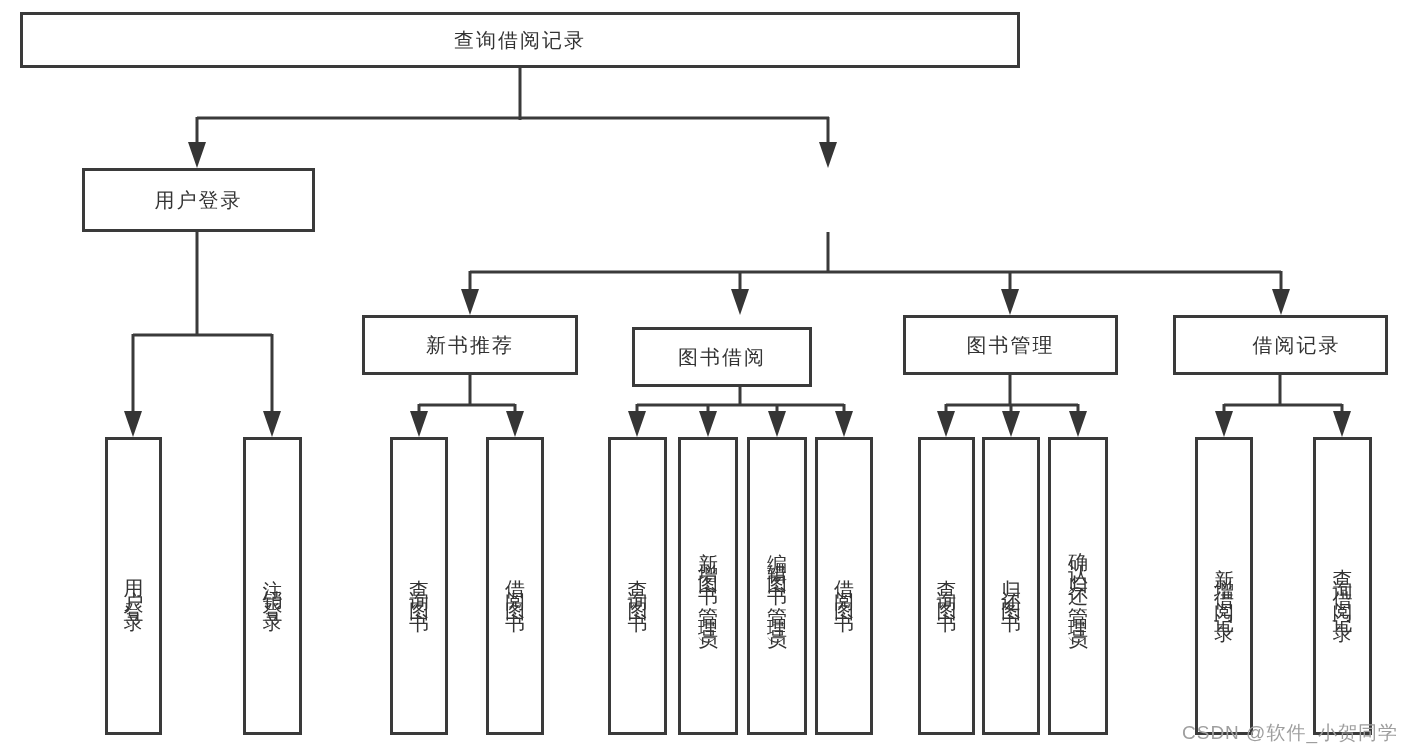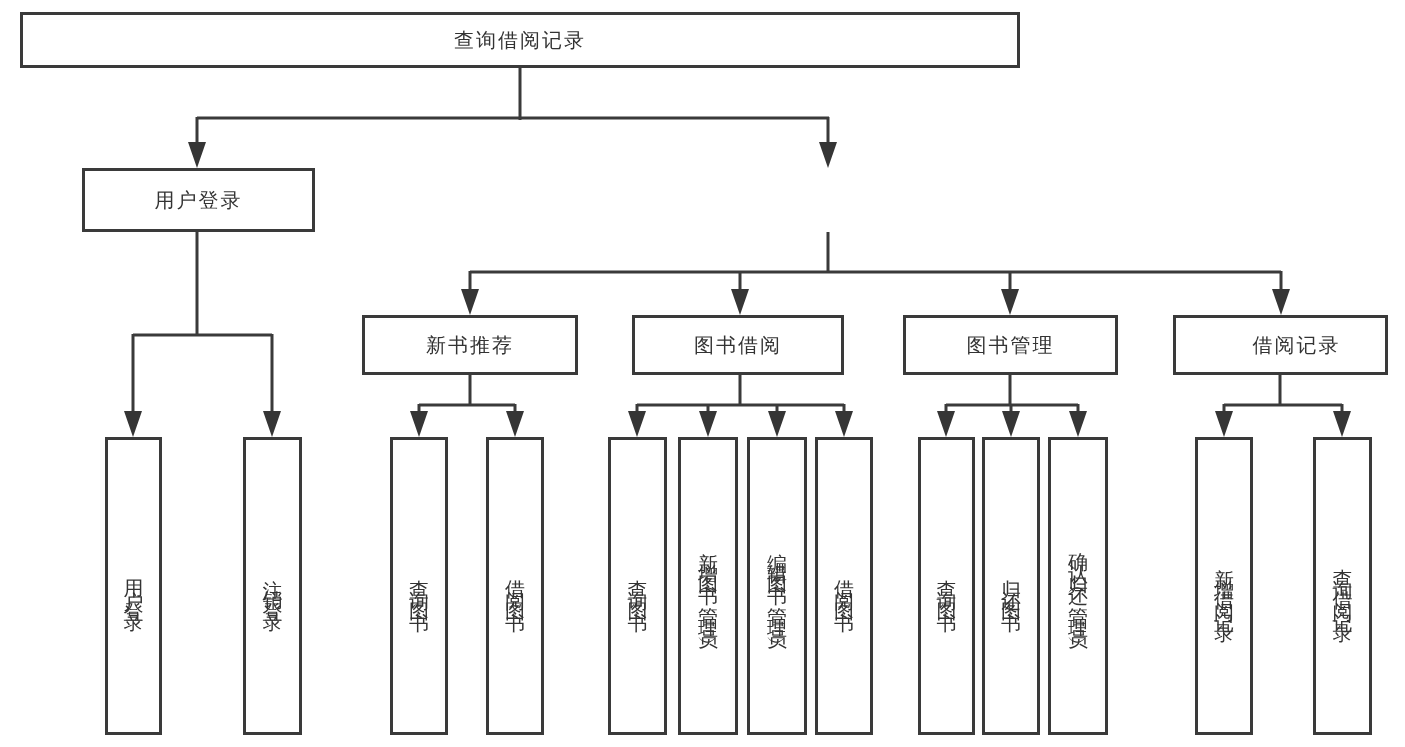--- a/index.html
+++ b/index.html
@@ -91,21 +91,21 @@
     <span class="hlabel">查询借阅记录</span>
   </div>
 
   <div class="node" style="left:82px;top:168px;width:233px;height:64px;">
     <span class="hlabel">用户登录</span>
   </div>
 
   <div class="node" style="left:362px;top:315px;width:216px;height:60px;">
     <span class="hlabel">新书推荐</span>
   </div>
-  <div class="node" style="left:632px;top:315px;width:212px;height:60px;">
+  <div class="node" style="left:632px;top:327px;width:180px;height:60px;">
     <span class="hlabel">图书借阅</span>
   </div>
   <div class="node" style="left:903px;top:315px;width:215px;height:60px;">
     <span class="hlabel">图书管理</span>
   </div>
   <div class="node" style="left:1173px;top:315px;width:215px;height:60px;padding-left:32px;">
     <span class="hlabel">借阅记录</span>
   </div>
 
   <div class="node vleaf" style="left:105px;width:57px;">
@@ -145,14 +145,15 @@
     <span class="vtext">确认归还（管理员）</span>
   </div>
 
   <div class="node vleaf" style="left:1195px;width:58px;">
     <span class="vtext">新增借阅记录</span>
   </div>
   <div class="node vleaf" style="left:1313px;width:59px;">
     <span class="vtext">查询借阅记录</span>
   </div>
 
+  <div class="watermark">CSDN @软件_小贺同学</div>
 
 </div>
 
 </body></html>

